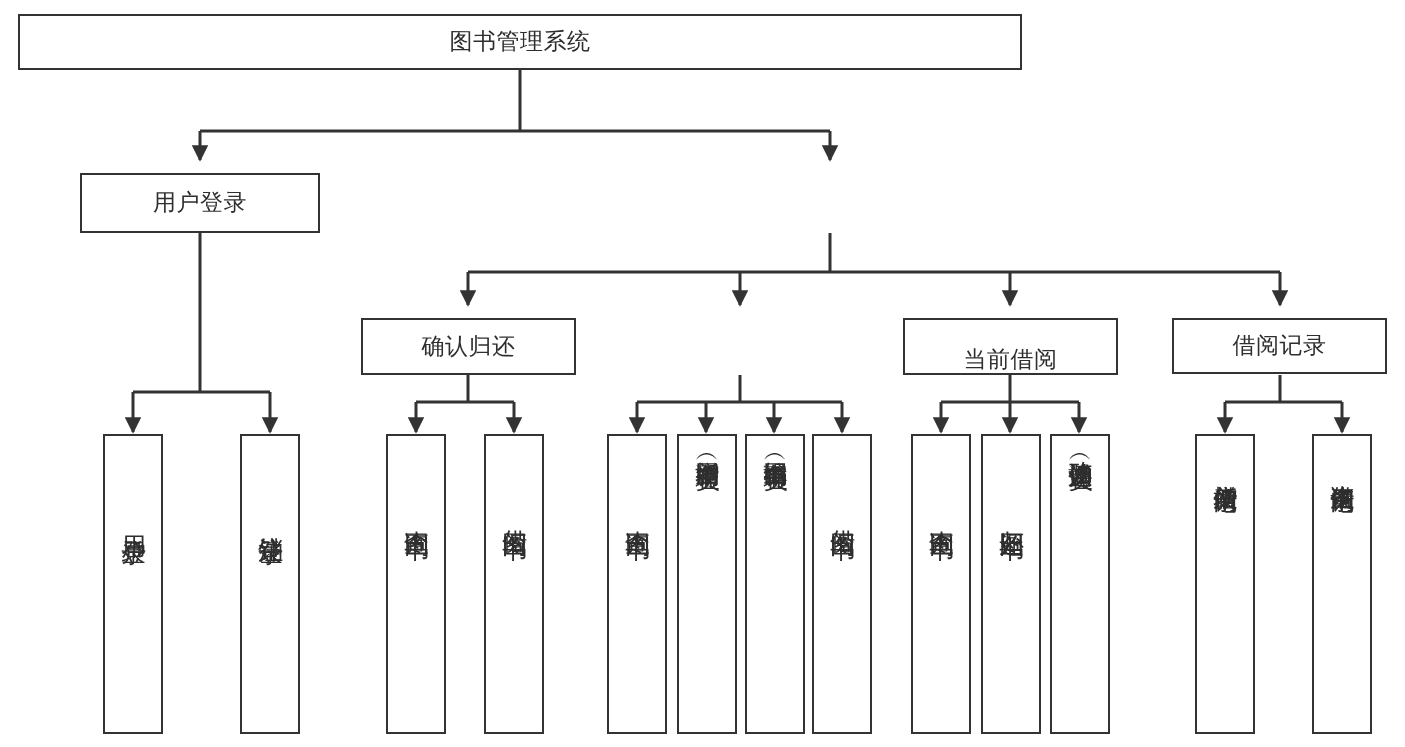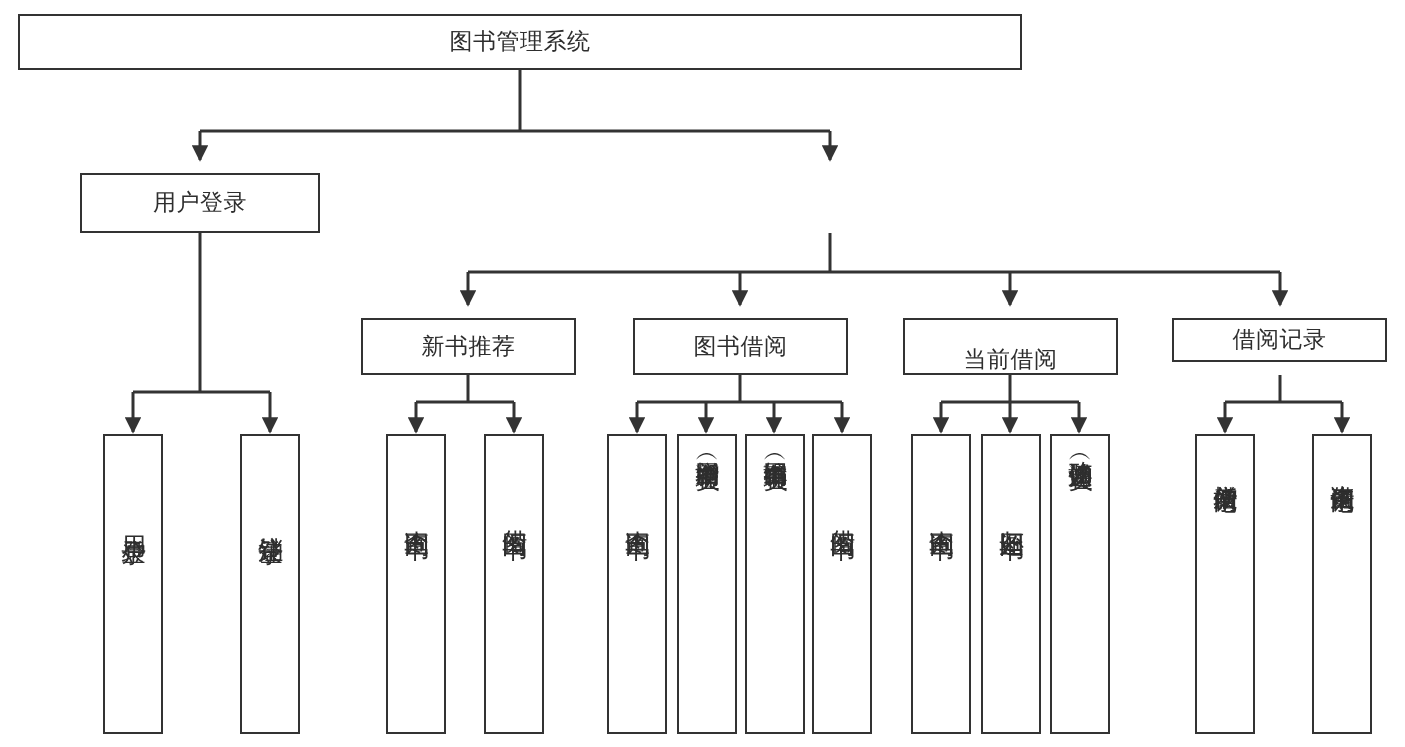--- a/index.html
+++ b/index.html
@@ -134,29 +134,26 @@
 
   <div class="node horizontal" style="left:18px; top:14px; width:1004px; height:56px;">
     <span class="label">图书管理系统</span>
   </div>
 
   <div class="node horizontal" style="left:80px; top:173px; width:240px; height:60px;">
     <span class="label">用户登录</span>
   </div>
 
   <div class="node horizontal" style="left:361px; top:318px; width:215px; height:57px;">
-    <span class="label">新书推荐</span>
-  </div>
-  <div class="node horizontal" style="left:633px; top:318px; width:215px; height:57px;">
-    <span class="label">图书借阅</span>
+    <span class="label">确认归还</span>
   </div>
   <div class="node horizontal" style="left:903px; top:318px; width:215px; height:57px;align-items:flex-end;">
     <span class="label">当前借阅</span>
   </div>
-  <div class="node horizontal" style="left:1172px; top:318px; width:215px; height:44px;">
+  <div class="node horizontal" style="left:1172px; top:318px; width:215px; height:56px;">
     <span class="label">借阅记录</span>
   </div>
 
   <div class="node vertical" style="left:103px; top:434px; width:60px; height:300px; padding-top:80px;">
     <span class="label">用户登录</span>
   </div>
   <div class="node vertical" style="left:240px; top:434px; width:60px; height:300px; padding-top:80px;">
     <span class="label">注销登录</span>
   </div>
 

